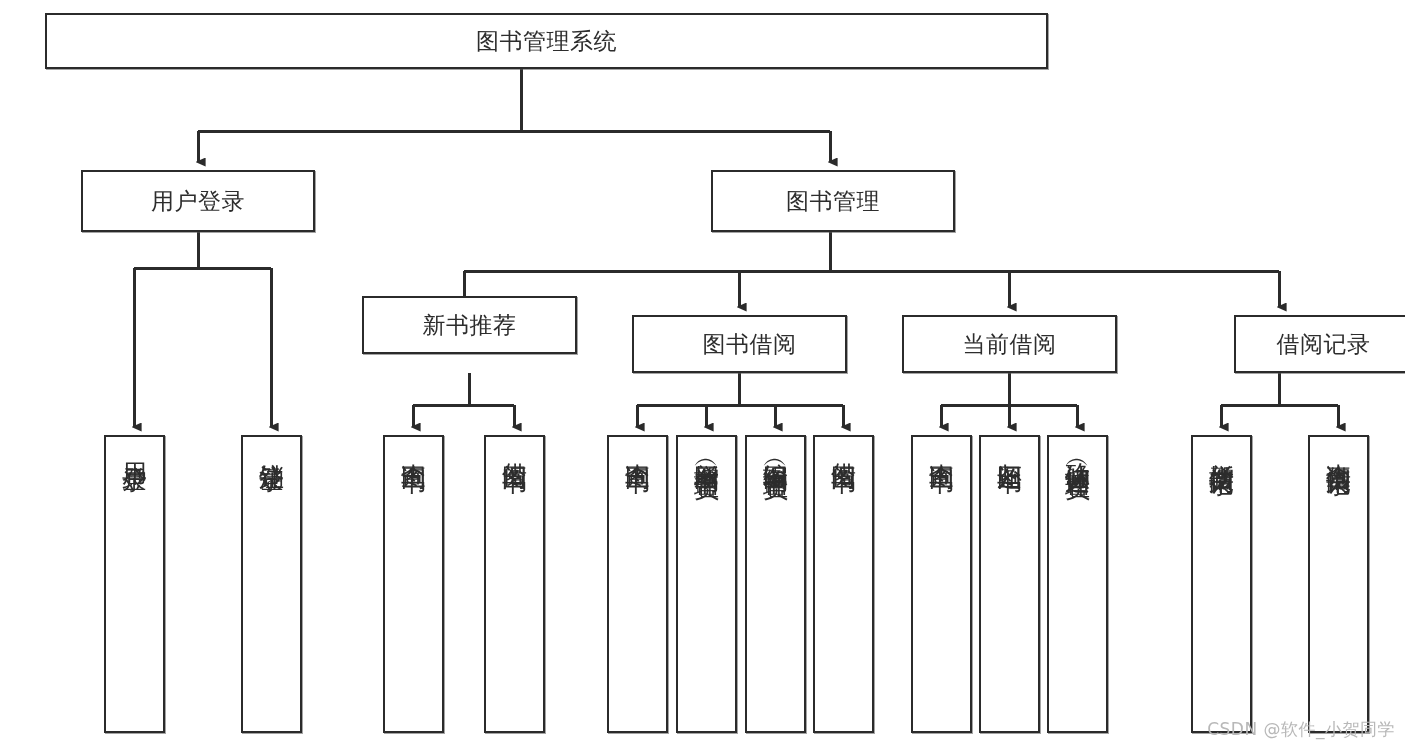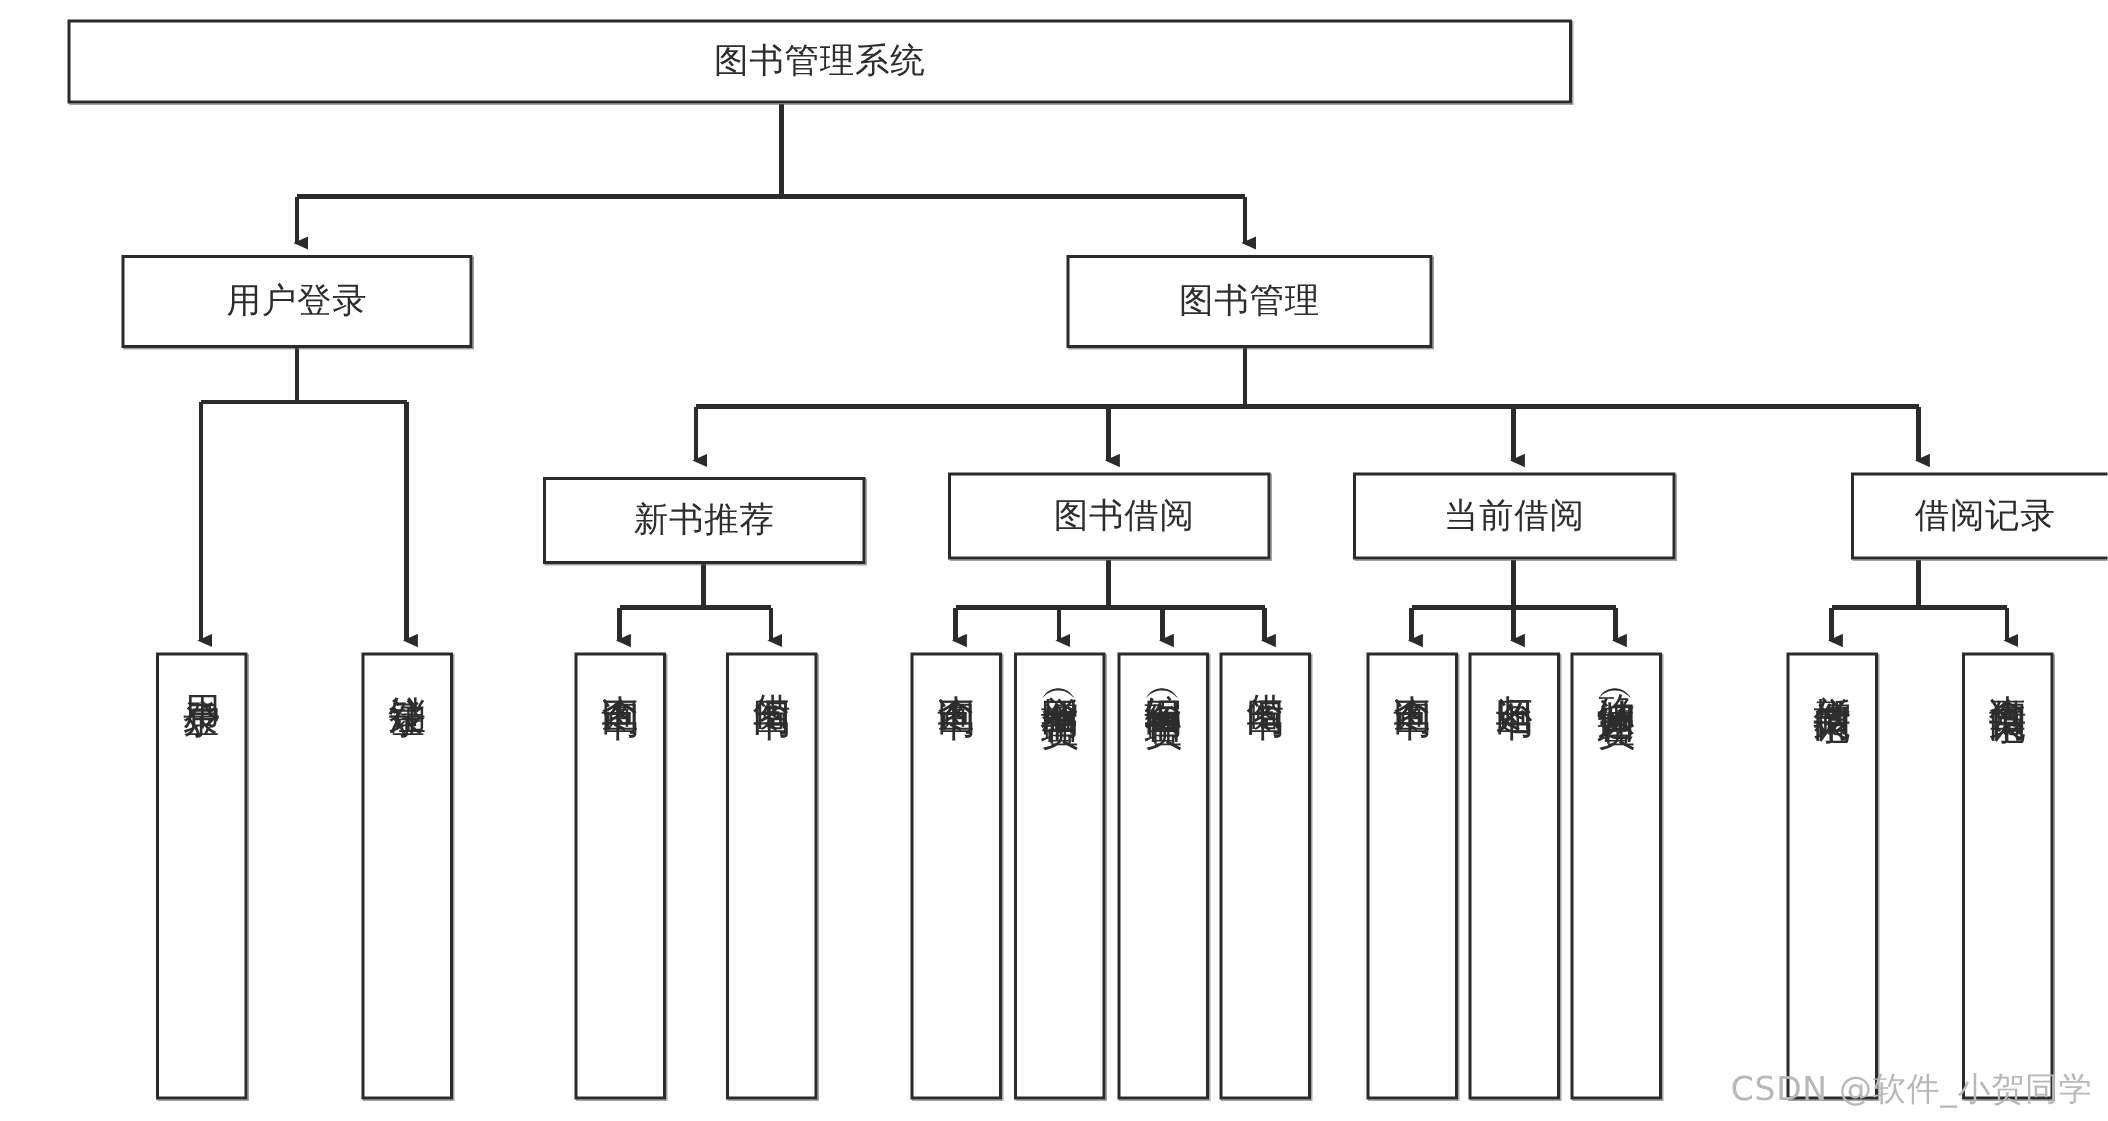--- a/index.html
+++ b/index.html
@@ -61,21 +61,21 @@
     text-orientation: upright;
     font-size: 25px;
     line-height: 1.08;
     letter-spacing: 2px;
     white-space: nowrap;
   }
   .watermark {
     position: absolute;
     right: 10px;
     bottom: 6px;
-    font-size: 22px;
+    font-size: 17px;
     color: #b8b8b8;
     font-family: "DejaVu Sans", "Liberation Sans", sans-serif;
     white-space: nowrap;
     pointer-events: none;
     letter-spacing: 0.5px;
   }
 </style>
 </head>
 <body>
 
@@ -135,21 +135,21 @@
     <span class="node-label">图书管理系统</span>
   </div>
 
   <div class="node-box node-h" style="left:81px; top:170px; width:234px; height:62px;">
     <span class="node-label">用户登录</span>
   </div>
   <div class="node-box node-h" style="left:711px; top:170px; width:244px; height:62px;">
     <span class="node-label">图书管理</span>
   </div>
 
-  <div class="node-box node-h" style="left:362px; top:318px; width:215px; height:58px;">
+  <div class="node-box node-h" style="left:362px; top:296px; width:215px; height:58px;">
     <span class="node-label">新书推荐</span>
   </div>
   <div class="node-box node-h" style="left:632px; top:315px; width:215px; height:58px;padding-left:20px;">
     <span class="node-label">图书借阅</span>
   </div>
   <div class="node-box node-h" style="left:902px; top:315px; width:215px; height:58px;">
     <span class="node-label">当前借阅</span>
   </div>
   <div class="node-box node-h" style="left:1234px; top:315px; width:179px; height:58px;">
     <span class="node-label">借阅记录</span>

